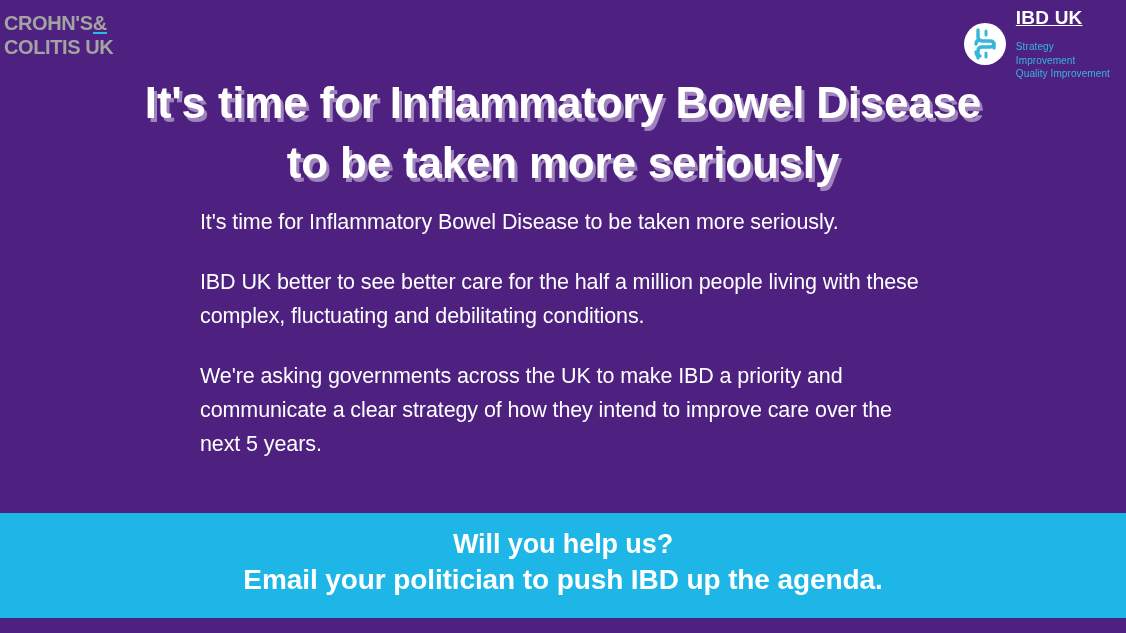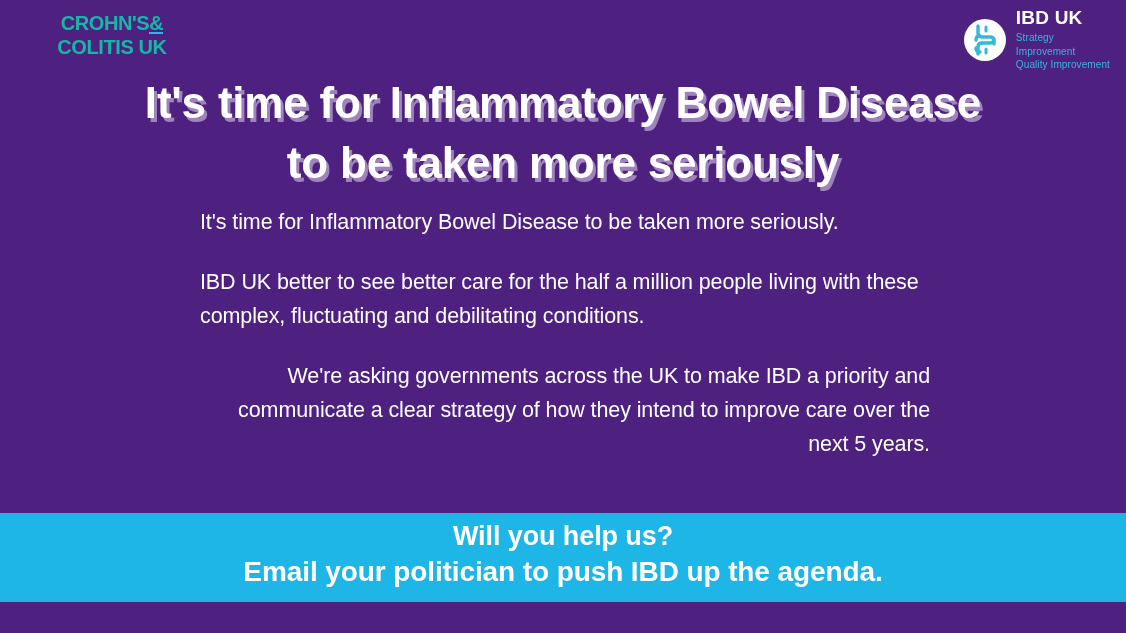--- a/index.html
+++ b/index.html
@@ -17,27 +17,26 @@
     position: relative;
     width: 1126px;
     height: 633px;
     background: #4E2180;
     overflow: hidden;
   }
 
   
   .cc-logo {
     position: absolute;
-    left: 12px;
+    left: 4px;
     top: 13px;
     width: 200px;
-    color: #14b8a6;
+    color: #a3a3a3;
     line-height: 1.0;
     user-select: none;
-    text-align: center;
   }
   .cc-line {
     font-size: 20px;
     font-weight: 700;
     letter-spacing: -0.4px;
     font-stretch: condensed;
     white-space: nowrap;
     display: block;
   }
   .cc-line1 { position: relative; }
@@ -71,21 +70,22 @@
     height: 46px;
     flex: 0 0 46px;
   }
   .ibd-text { line-height: 1.0; }
   .ibd-title {
     display: block;
     color: #FFFFFF;
     font-size: 19px;
     font-weight: 700;
     letter-spacing: 0.2px;
-    margin-bottom: 4px;
+    margin-bottom: 13px;
+    text-decoration: underline;
   }
   .ibd-sub {
     display: block;
     color: #35B7D8;
     font-size: 10px;
     font-weight: 400;
     line-height: 1.35;
     letter-spacing: 0.1px;
   }
 
@@ -113,30 +113,30 @@
     top: 206px;
     width: 730px;
     color: #FFFFFF;
     font-size: 21.5px;
     line-height: 1.58;
     letter-spacing: -0.1px;
   }
   .body-copy p {
     margin: 0 0 26px 0;
   }
-  .body-copy p:last-child { margin-bottom: 2px; text-align: right; }
+  .body-copy p:last-child { margin-bottom: 2px; }
   .hl { color: #ffffff; }
 
   
   .banner {
     position: absolute;
     left: 0;
     top: 513px;
     width: 1126px;
-    height: 89px;
+    height: 105px;
     background: #1DB6E6;
     display: flex;
     flex-direction: column;
     align-items: center;
     justify-content: center;
     box-sizing: border-box;
     padding-bottom: 6px;
   }
   .banner-line {
     color: #FFFFFF;

